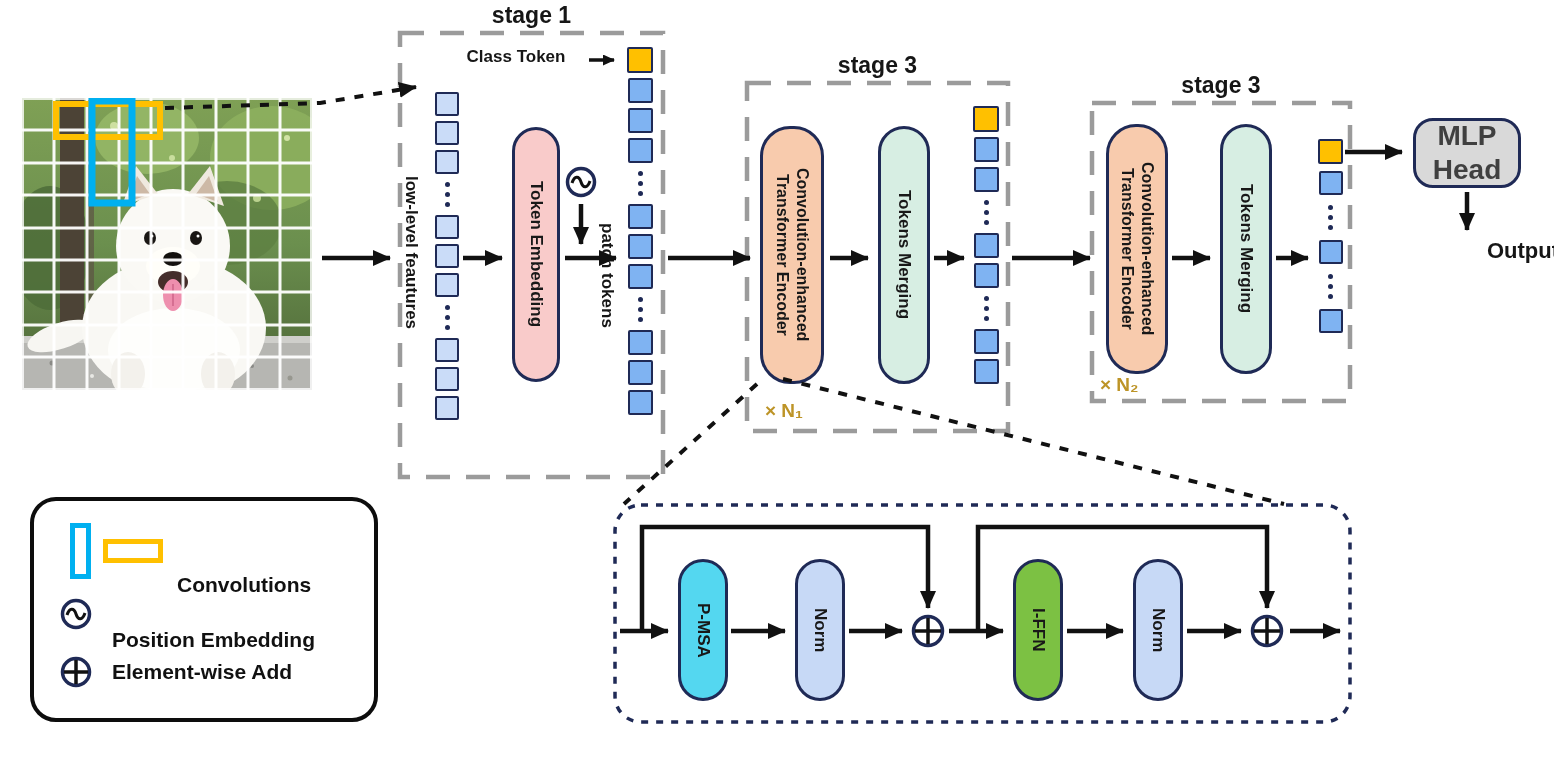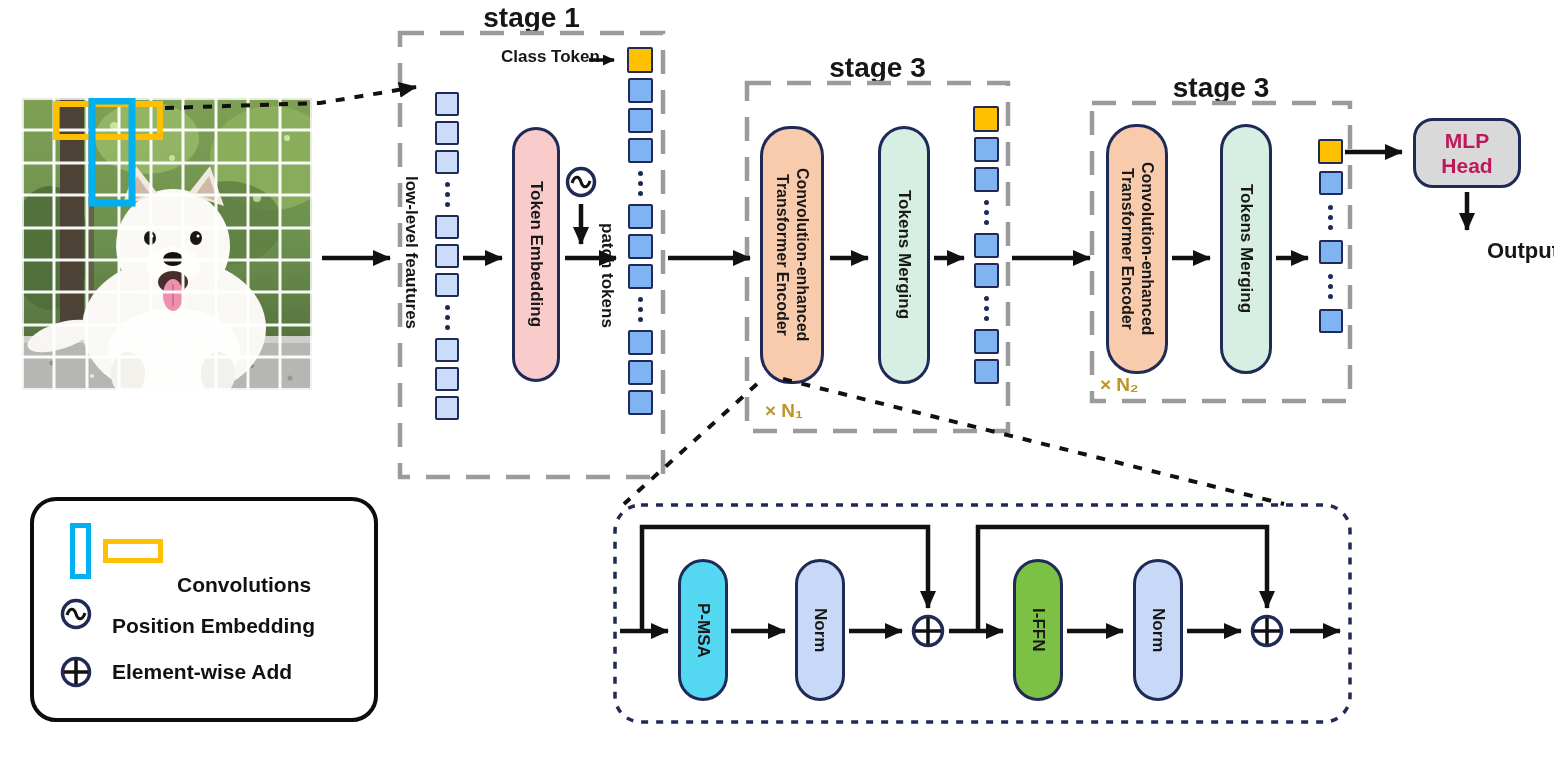--- a/index.html
+++ b/index.html
@@ -3,32 +3,32 @@
 <meta charset="utf-8">
 <style>
   html,body { margin:0; padding:0; background:#ffffff; font-family:"Liberation Sans", sans-serif; }
   .canvas { position:relative; width:1554px; height:764px; background:#fff; overflow:hidden; color:#151515; }
   svg.overlay { position:absolute; left:0; top:0; width:1554px; height:764px; pointer-events:none; }
   .ln   { stroke:#111; stroke-width:4.5; fill:none; }
   .lns  { stroke:#111; stroke-width:3.5; fill:none; }
   .dln  { stroke:#111; stroke-width:4; fill:none; stroke-dasharray:9 10; }
   .stg  { stroke:#9B9B9B; stroke-width:4.5; fill:none; stroke-dasharray:24 16; }
   .det  { stroke:#1F2A56; stroke-width:3.5; fill:none; stroke-dasharray:7 8; }
-  .stage-title { position:absolute; font-weight:bold; font-size:28px; text-align:center; color:#161616; }
+  .stage-title { position:absolute; font-weight:bold; font-size:23px; text-align:center; color:#161616; }
   .vlabel { position:absolute; writing-mode:vertical-rl; font-weight:bold; font-size:17px; color:#161616; display:flex; align-items:center; justify-content:center; }
   .pill { position:absolute; border:3.5px solid #1F2A56; border-radius:30px; display:flex; align-items:center; justify-content:center;
           writing-mode:vertical-rl; font-weight:bold; font-size:17px; color:#181818; text-align:center; line-height:1.25; box-sizing:border-box; }
   .pill.pink  { background:#F9CBCA; }
   .pill.peach { background:#F8CBAD; font-size:16px; }
   .pill.mint  { background:#D7EEE3; }
   .pill.cyan  { background:#54D7F0; }
   .pill.peri  { background:#C7D9F6; }
   .pill.green { background:#7CC143; }
   .mlp { position:absolute; background:#D9D9D9; border:3.5px solid #1F2A56; border-radius:20px; display:flex; align-items:center; justify-content:center;
-         text-align:center; font-weight:bold; font-size:21px; line-height:1.2; box-sizing:border-box; color:#be185d; }
+         text-align:center; font-weight:bold; font-size:28px; line-height:1.2; box-sizing:border-box; color:#404040; }
   .plain { position:absolute; font-weight:bold; font-size:21px; color:#161616; text-align:center; }
   .mult  { position:absolute; font-weight:bold; font-size:19px; color:#BD9427; }
   .clabel{ position:absolute; font-weight:bold; font-size:17px; color:#161616; }
   .tok-col { position:absolute; display:flex; flex-direction:column; align-items:center; gap:5px; }
   .tok { box-sizing:border-box; border:2px solid #1F2A56; border-radius:2px; }
   .tok.light { background:#CADCF8; width:24px; height:24px; }
   .tok.mid   { background:#7FB3F2; width:25px; height:25px; }
   .tok.mid3  { background:#7FB3F2; width:24px; height:24px; }
   .tok.cls   { background:#FFC000; width:26px; height:26px; }
   .tok.cls3  { background:#FFC000; width:25px; height:25px; }
@@ -101,21 +101,21 @@
       <rect x="1" y="1" width="288" height="290" fill="none" stroke="#ffffff" stroke-width="2" opacity="0.8"></rect>
       <rect x="34" y="6" width="104" height="33" fill="none" stroke="#FFC000" stroke-width="6"></rect>
       <rect x="70" y="3" width="40" height="102" fill="none" stroke="#00B0F0" stroke-width="7"></rect>
     </svg>
   </div>
 
   <div class="stage-title" style="left:400px; top:2px;  width:263px;">stage 1</div>
   <div class="stage-title" style="left:747px; top:52px; width:261px;">stage 3</div>
   <div class="stage-title" style="left:1092px;top:72px; width:258px;">stage 3</div>
 
-  <div class="clabel" style="left:501px; top:47px; width:110px; text-align:left;">Class Token</div>
+  <div class="clabel" style="left:461px; top:47px; width:110px; text-align:center;">Class Token</div>
 
   <div class="vlabel" style="left:401px; top:135px; height:235px;">low-level feautures</div>
 
   <div class="tok-col" style="left:435px; top:92px;">
     <div class="tok light"></div>
     <div class="tok light"></div>
     <div class="tok light"></div>
     <div class="dots">
         <i></i>
         <i></i>
@@ -229,21 +229,21 @@
   </svg>
 
   <div class="legend-box"></div>
   <div class="lrect cy"></div>
   <div class="lrect or"></div>
   <div class="legend-label" style="left:177px; top:538px;margin-top:35px;">Convolutions</div>
   <svg class="icn" style="left:60px; top:598px;" width="32" height="32" viewBox="0 0 32 32">
     <circle cx="16" cy="16" r="13.5" fill="#fff" stroke="#1F2A56" stroke-width="3.5"></circle>
     <path d="M7 17 C 9.5 9.5, 14 9.5, 16 16 C 18 22.5, 22.5 22.5, 25 15" fill="none" stroke="#111" stroke-width="3"></path>
   </svg>
-  <div class="legend-label" style="left:112px; top:614px;">Position Embedding</div>
+  <div class="legend-label" style="left:112px; top:628px;">Position Embedding</div>
   <svg class="icn" style="left:60px; top:656px;" width="32" height="32" viewBox="0 0 32 32">
     <circle cx="16" cy="16" r="13.5" fill="#fff" stroke="#1F2A56" stroke-width="3.5"></circle>
     <path d="M16 4 V28 M4 16 H28" stroke="#111" stroke-width="3.5"></path>
   </svg>
   <div class="legend-label" style="left:112px; top:660px;">Element-wise Add</div>
 
   <svg class="overlay">
     <defs>
       <marker id="arw" markerUnits="userSpaceOnUse" markerWidth="20" markerHeight="18" refX="17" refY="8" orient="auto">
         <path d="M0 0 L18 8 L0 16 Z" fill="#111"></path>

